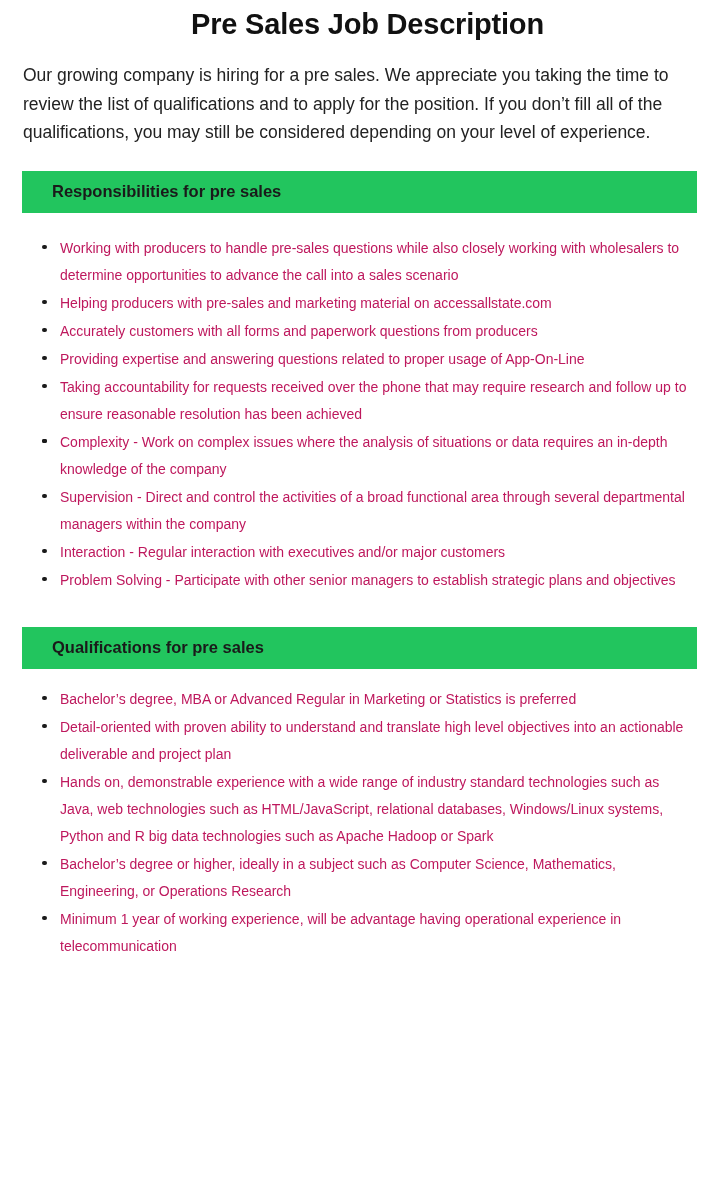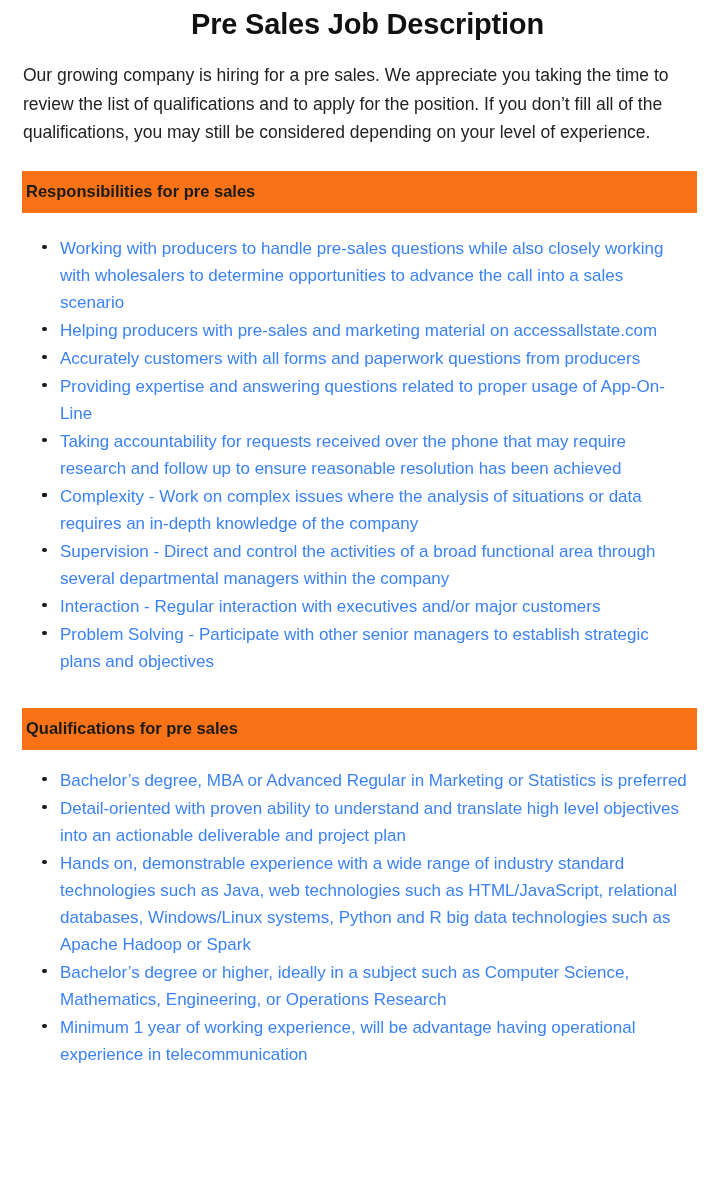--- a/index.html
+++ b/index.html
@@ -32,23 +32,23 @@
   }
   .intro {
     font-size: 17.5px;
     line-height: 28.5px;
     color: #222222;
     margin: 0;
     padding: 17px 26px 0 23px;
     text-align: left;
   }
   .section-band {
-    background: #f97316;
+    background: #22c55e;
     margin: 24px 23px 0 22px;
-    padding: 10px 0 11px 4px;
+    padding: 10px 0 11px 30px;
     box-sizing: border-box;
   }
   .section-band.second {
     margin-top: 33px;
   }
   .section-band-title {
     font-size: 16.5px;
     font-weight: bold;
     color: #1a1a1a;
     line-height: 21px;
@@ -59,23 +59,23 @@
     padding: 0;
   }
   ul.bullets.first-list {
     padding-top: 22px;
   }
   ul.bullets.second-list {
     padding-top: 17px;
   }
   ul.bullets li {
     position: relative;
-    font-size: 17px;
+    font-size: 14px;
     line-height: 27px;
-    color: #3b82f6;
+    color: #be185d;
     padding: 0 26px 0 60px;
     margin: 0 4px 0 0;
   }
   ul.bullets li + li {
     margin-top: 1px;
   }
   ul.bullets li .dot {
     position: absolute;
     left: 42px;
     top: 10px;

